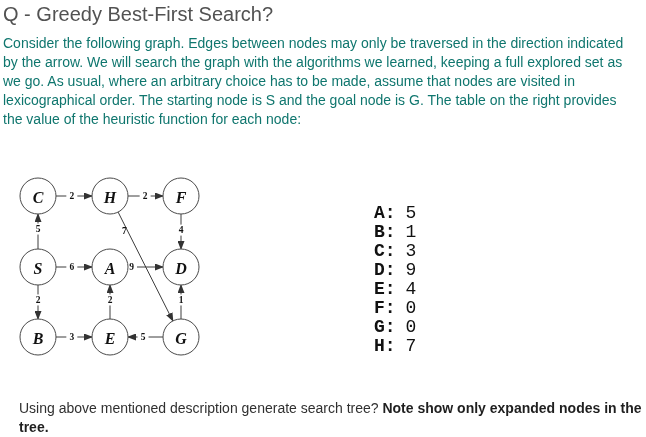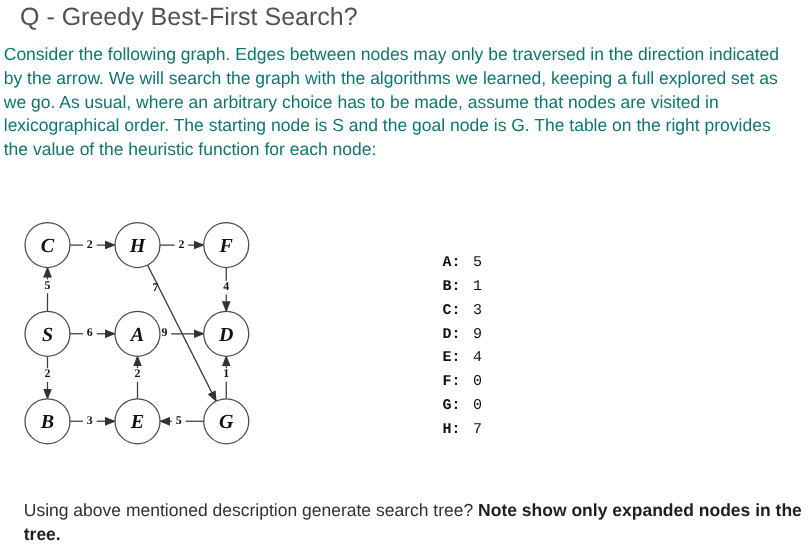--- a/index.html
+++ b/index.html
@@ -4,40 +4,40 @@
 <style>
   html, body { margin:0; padding:0; }
   body {
     width:646px; height:437px;
     position:relative;
     background:#ffffff;
     font-family:"Liberation Sans", sans-serif;
     overflow:hidden;
   }
   .title {
-    position:absolute; left:16px; top:3px; margin:0;
+    position:absolute; left:3px; top:3px; margin:0;
     font-size:20px; font-weight:400; color:#525252;
   }
   .intro {
     position:absolute; left:3px; top:34px; margin:0;
     width:632px; font-size:14px; line-height:19px; color:#0f766e;
   }
   #graph-svg { position:absolute; left:0px; top:164px; }
   .gedge { stroke:#3c3c3c; stroke-width:1; fill:none; }
   .gnode { fill:#ffffff; stroke:#4a4a4a; stroke-width:1; }
   .nlabel {
     font-family:"Liberation Serif", serif; font-style:italic; font-weight:700;
     font-size:16px; fill:#111111; text-anchor:middle; dominant-baseline:central;
   }
   .elabel {
     font-family:"Liberation Serif", serif; font-weight:700;
     font-size:9.5px; fill:#111111; text-anchor:middle; dominant-baseline:central;
   }
   .htable { position:absolute; left:354px; top:203px; }
-  .hrow { height:19px; font-family:"Liberation Mono", monospace; font-size:12px; color:#111111; white-space:pre; }
+  .hrow { height:19px; font-family:"Liberation Mono", monospace; font-size:18px; color:#111111; white-space:pre;margin-left:20px; }
   .hkey { font-weight:700; }
   .hval { margin-left:10px; }
   .task {
     position:absolute; left:3px; top:383px; margin:16px;
     width:632px; font-size:14px; line-height:19px; color:#303030;
   }
   .task .note { font-weight:700; color:#1f1f1f; }
 </style>
 </head>
 <body>

